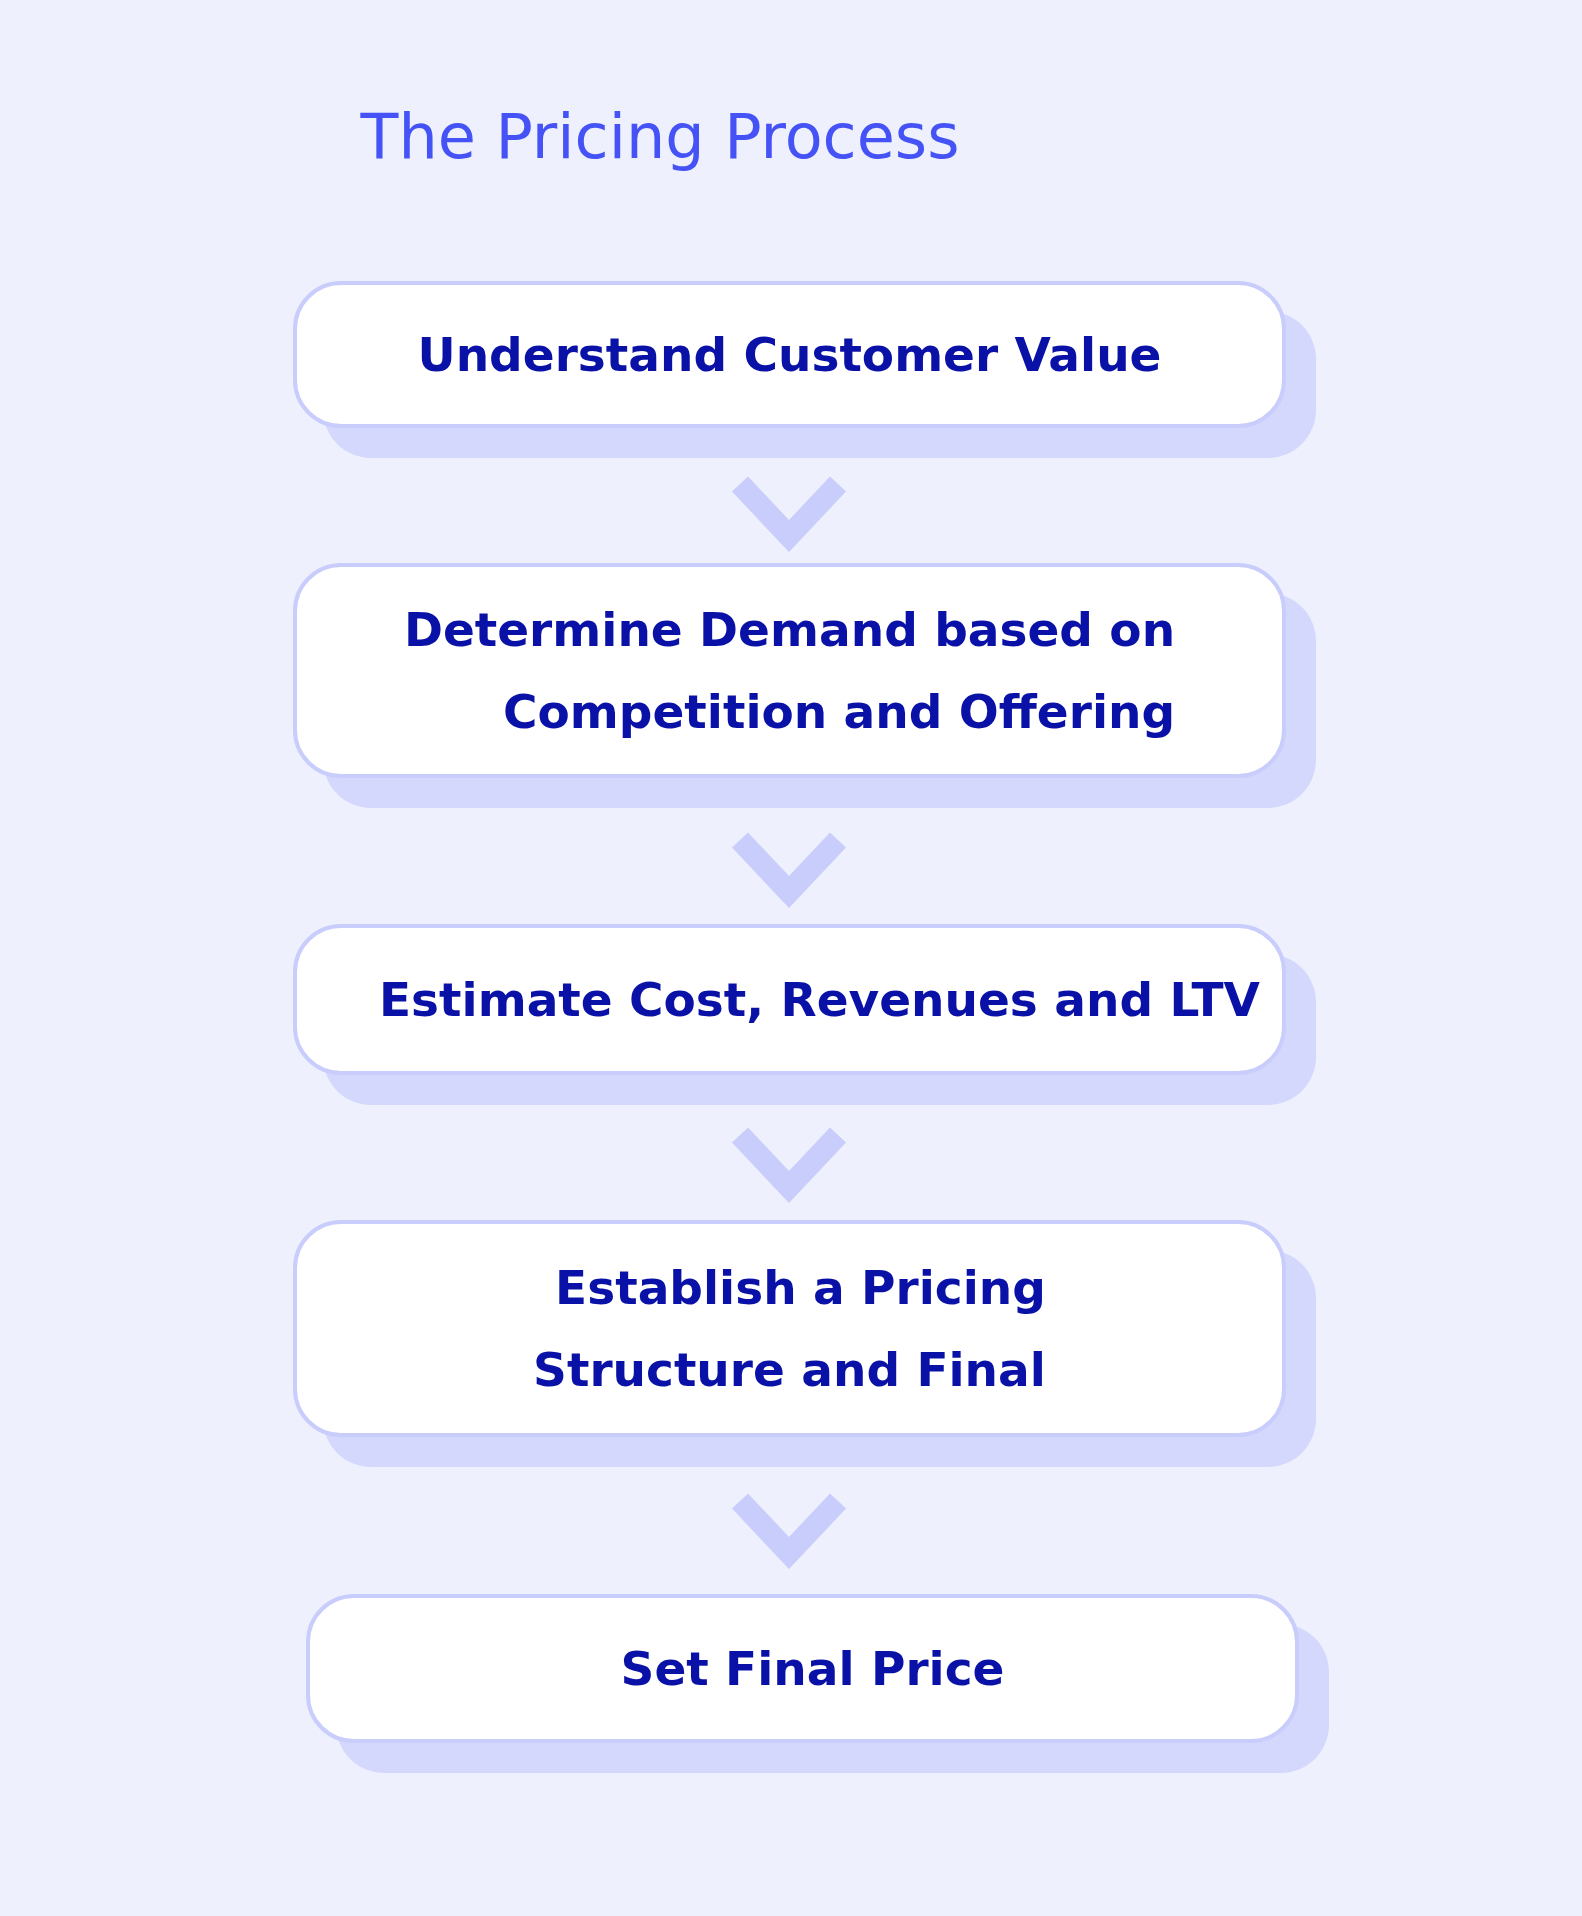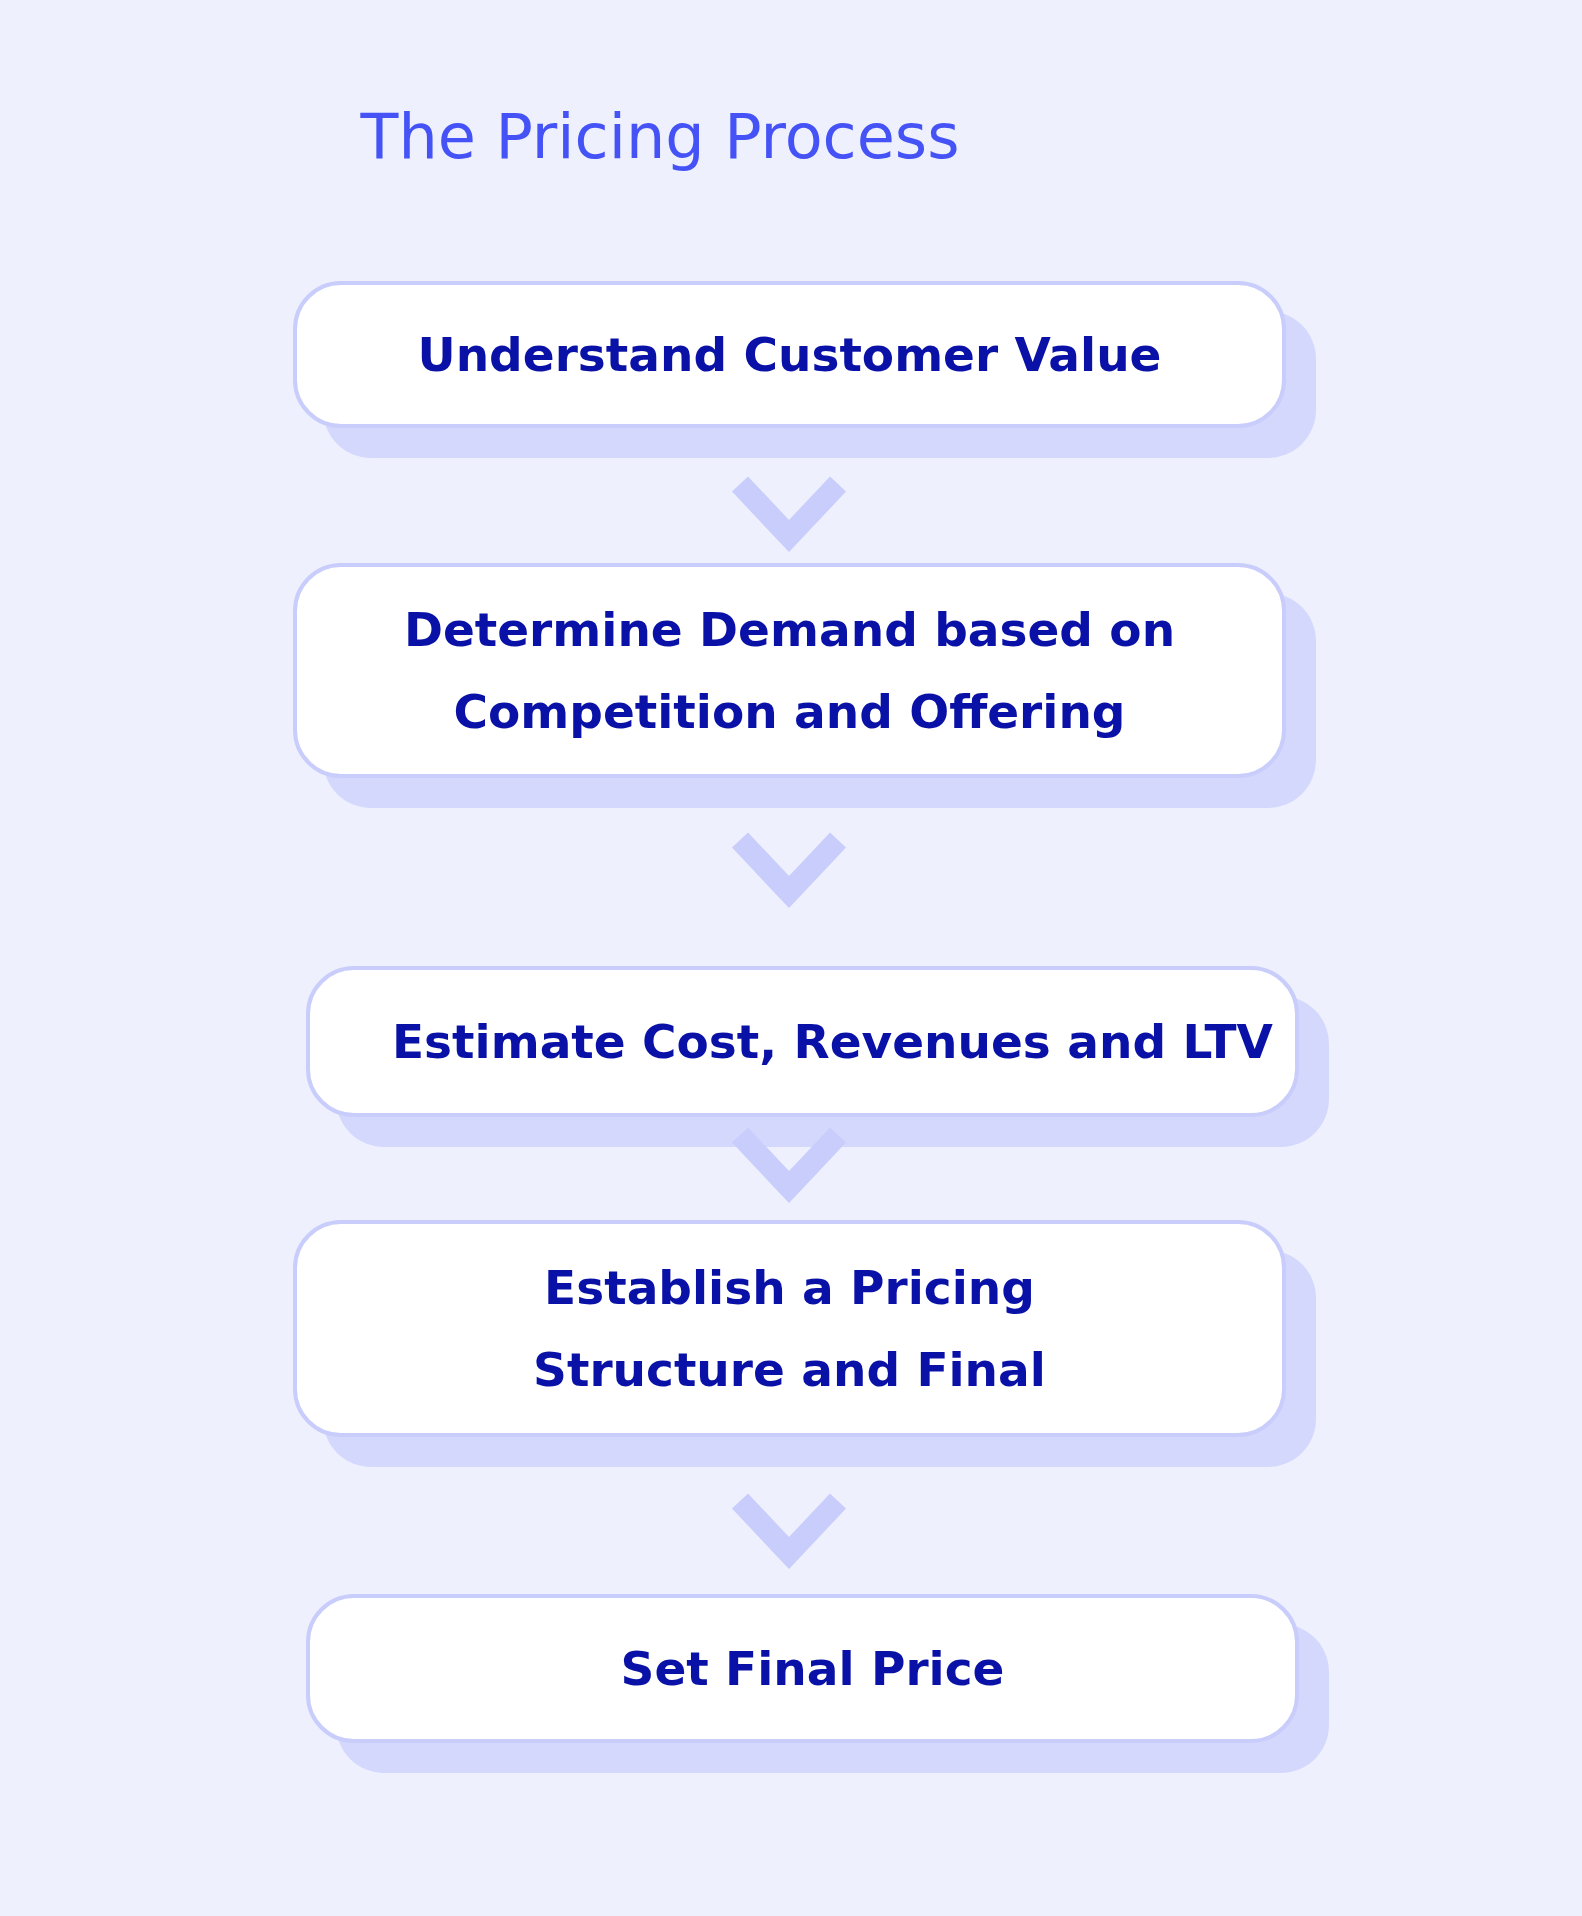--- a/index.html
+++ b/index.html
@@ -20,20 +20,21 @@
   }
   .step .card {
     position:absolute; left:0; top:0; width:100%; height:100%;
     box-sizing:border-box; background:#FFFFFF; border:4px solid #C9CDFB;
     border-radius:48px; display:flex; align-items:center; justify-content:center;
     text-align:center;
   }
   .step .label {
     color:#0A11A6; font-weight:bold; font-size:47px; line-height:82px;
     white-space:pre-line;
+    text-align:right;
   }
   .chev { position:absolute; left:730px; width:118px; height:78px; }
 </style>
 </head>
 <body>
 
 <div class="title">The Pricing Process</div>
 
 <div class="step" style="top:281px;height:147px;">
   <div class="shadow"></div>
@@ -51,21 +52,21 @@
   <div class="card">
     <span class="label">Determine Demand based on
 Competition and Offering</span>
   </div>
 </div>
 
 <svg class="chev" style="top:830px;" viewBox="0 0 118 78">
   <polyline points="10,10 59,62 108,10" fill="none" stroke="#C9CDFB" stroke-width="22"></polyline>
 </svg>
 
-<div class="step" style="top:966px;height:151px;margin-left:13px;">
+<div class="step" style="top:924px;height:151px;">
   <div class="shadow"></div>
   <div class="card" style="padding-left:60px;">
     <span class="label">Estimate Cost, Revenues and LTV</span>
   </div>
 </div>
 
 <svg class="chev" style="top:1125px;" viewBox="0 0 118 78">
   <polyline points="10,10 59,62 108,10" fill="none" stroke="#C9CDFB" stroke-width="22"></polyline>
 </svg>
 

